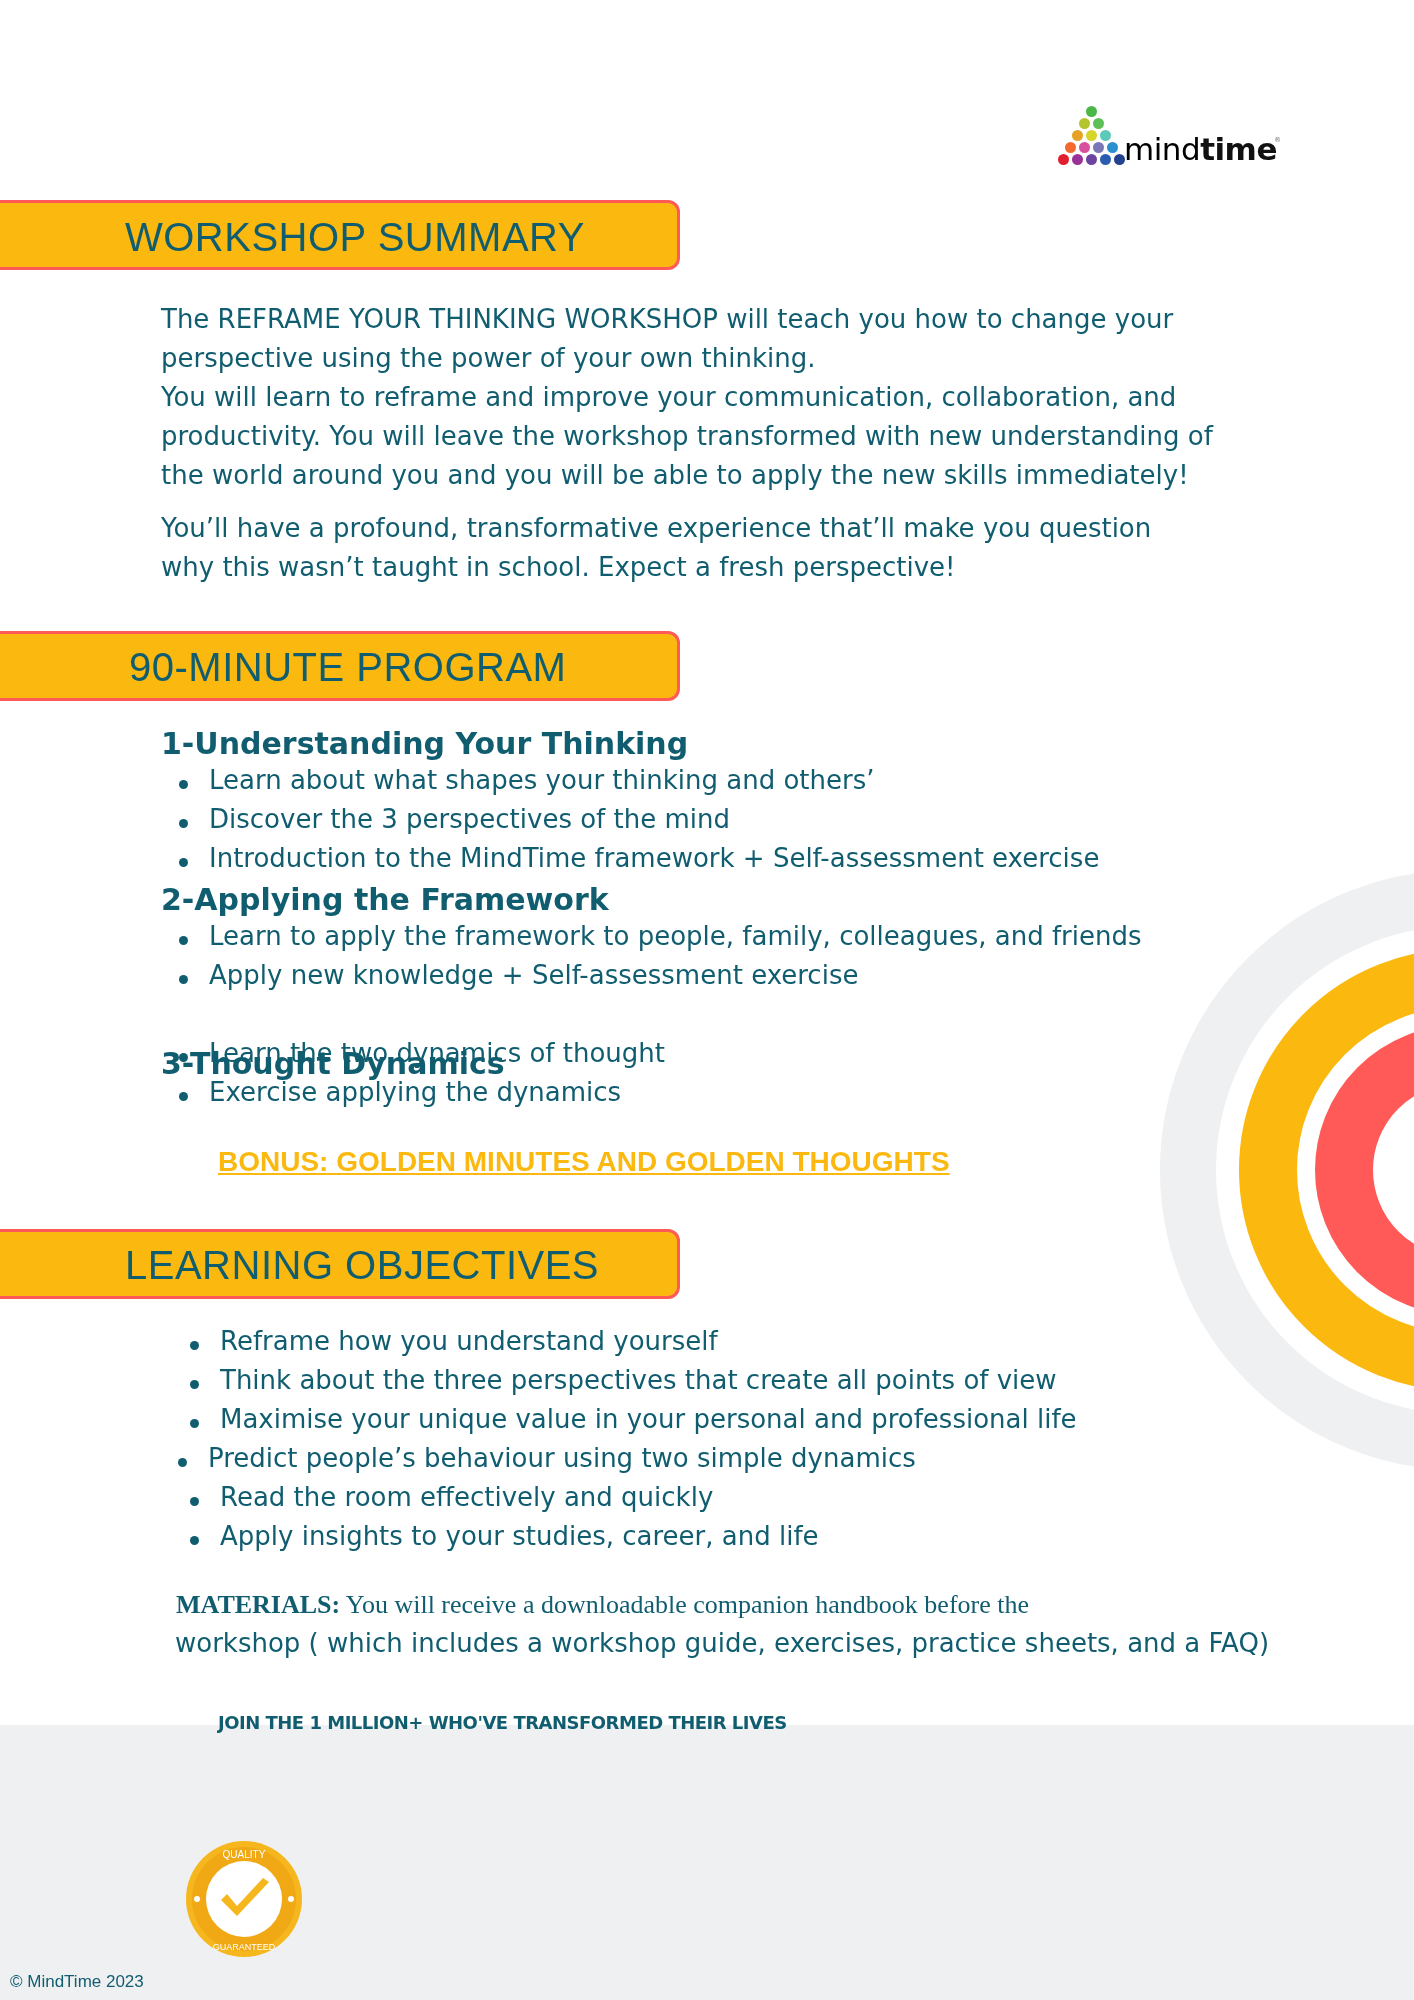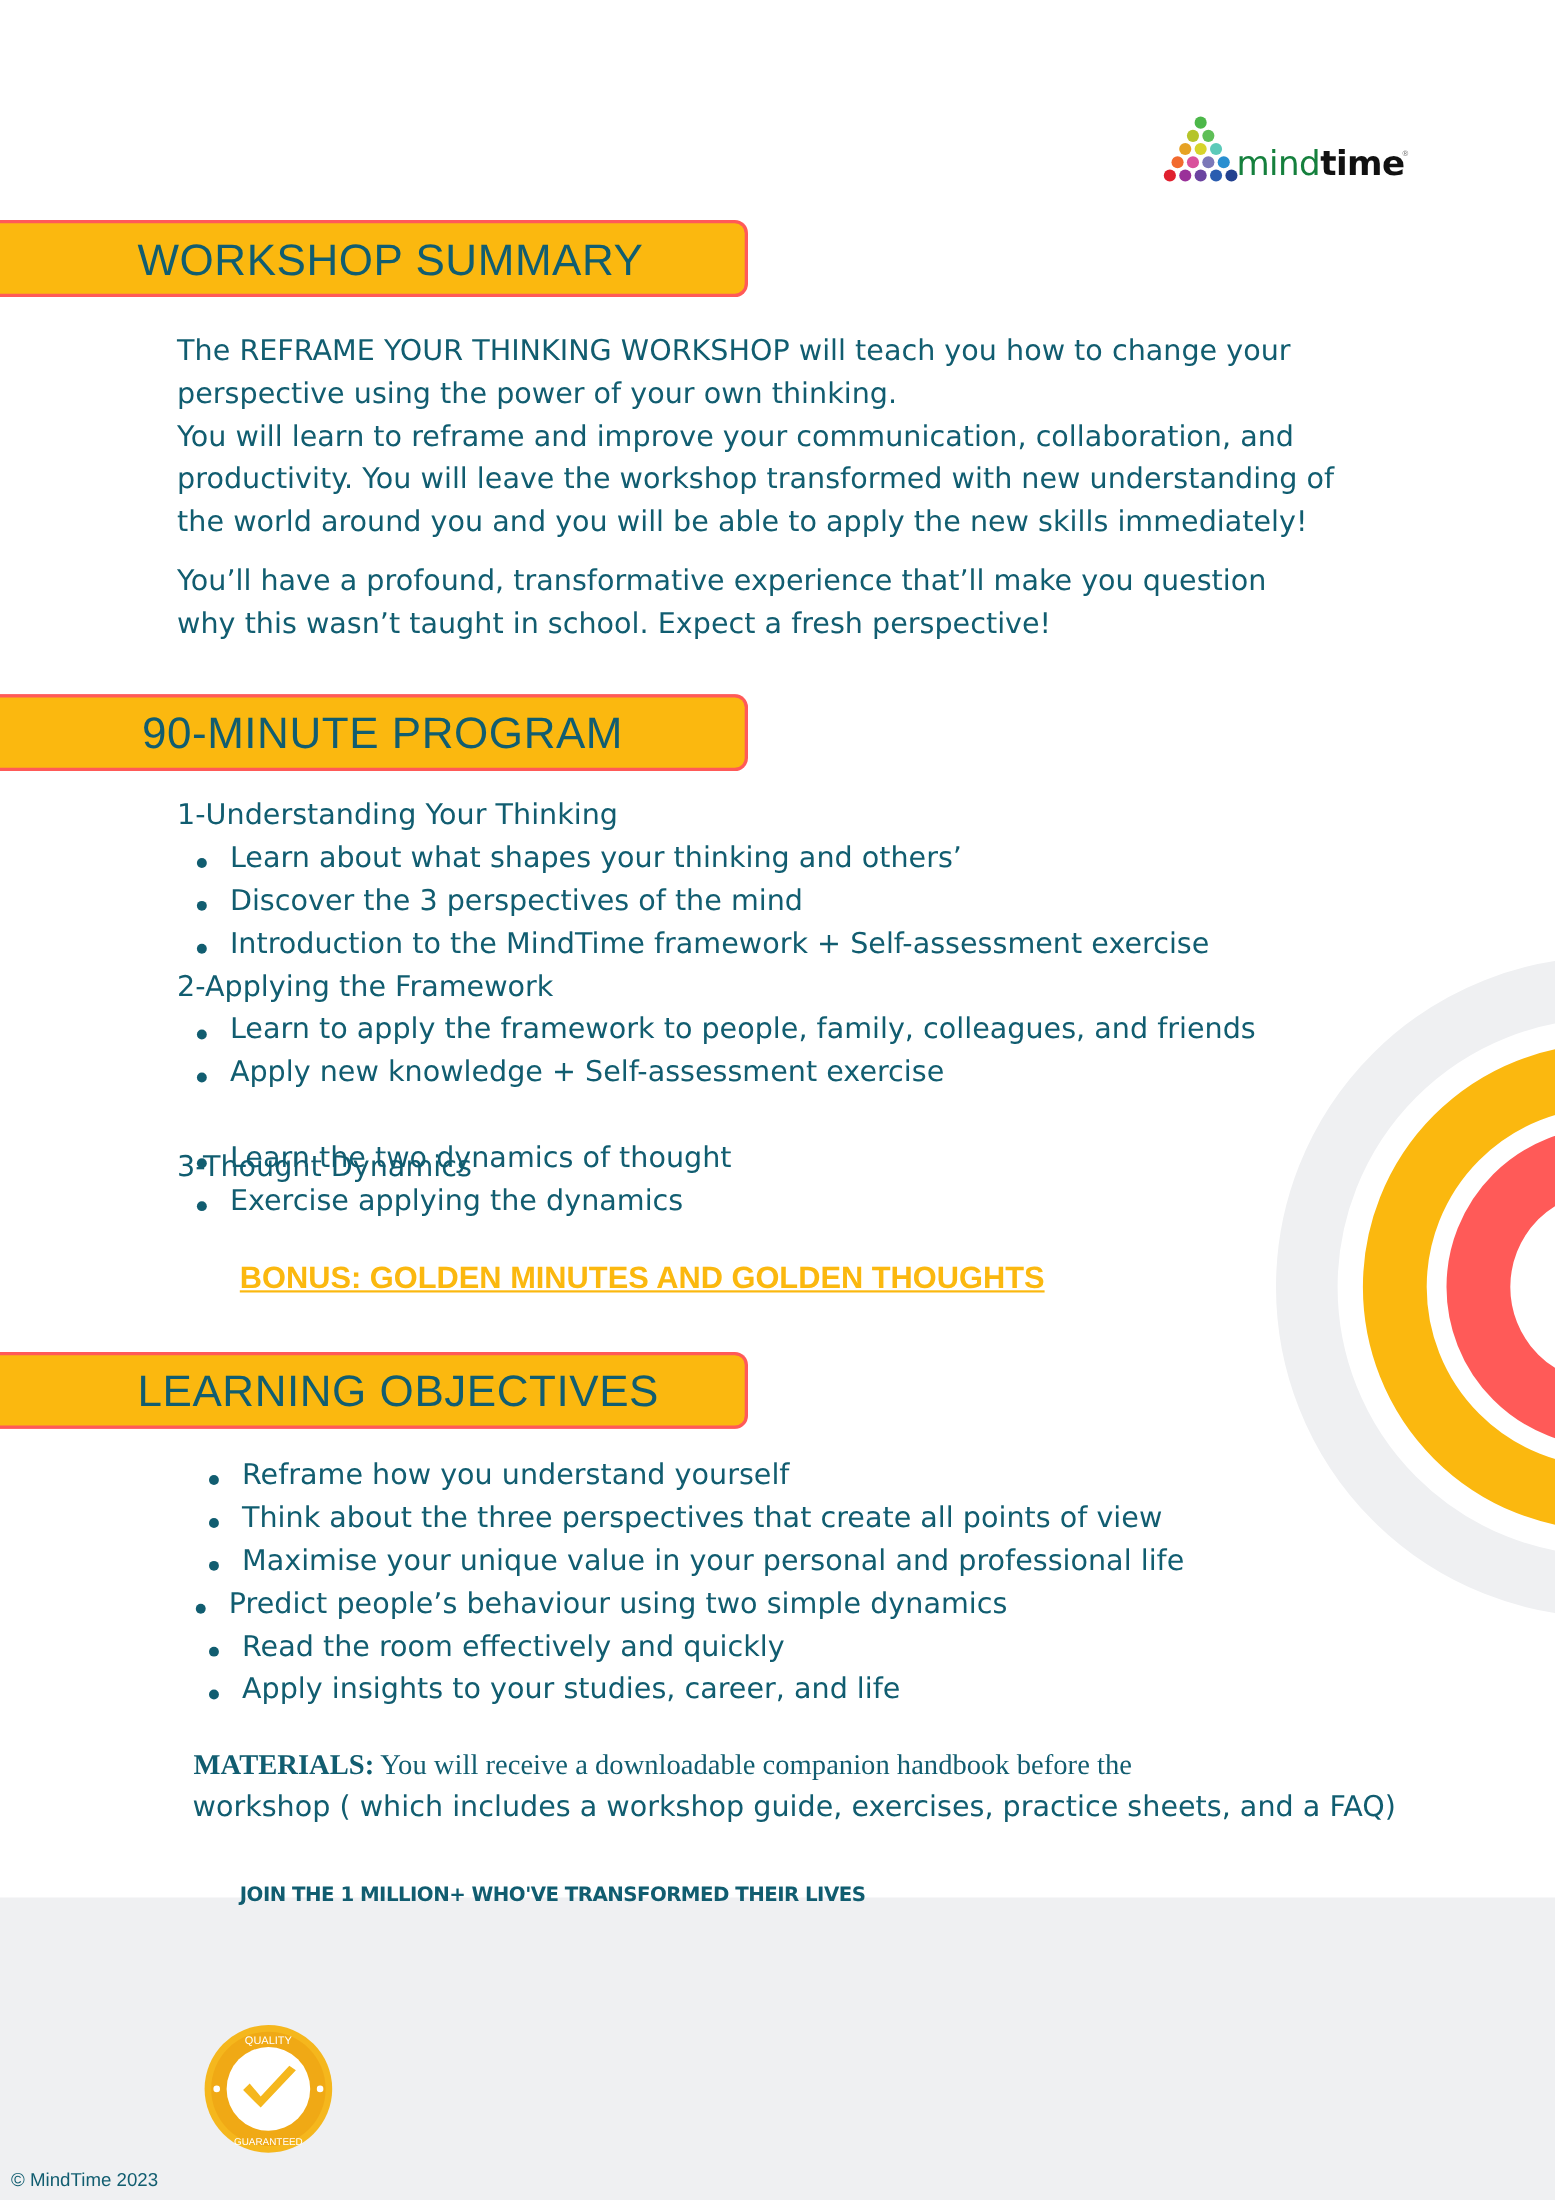--- a/index.html
+++ b/index.html
@@ -1,29 +1,29 @@
 <!DOCTYPE html>
 <html><head>
 <meta charset="utf-8">
 <style>
   html, body { margin:0; padding:0; }
   body { width:1414px; height:2000px; position:relative; overflow:hidden; background:#ffffff; font-family:"DejaVu Sans", sans-serif; color:#115d70; }
   .logo { position:absolute; left:1052px; top:106px; width:230px; height:64px; }
   .logo .dots { position:absolute; left:0; top:0; width:80px; height:64px; }
   .logo .dot { position:absolute; width:11px; height:11px; border-radius:50%; }
   .logo .word { position:absolute; left:72px; top:25px; font-size:31px; letter-spacing:-0.5px; }
-  .logo .word .mind { color:#15803d;text-align:center; }
+  .logo .word .mind { color:#000000;text-align:center; }
   .logo .word .time { color:#111; }
   .logo .reg { position:absolute; left:222px; top:30px; font-size:7px; color:#777; }
 
   .banner { position:absolute; left:-12px; width:692px; background:#fbb80f; border:3px solid #ff5a58; border-left:none; border-radius:0 12px 12px 0; box-sizing:border-box; }
   .banner span { position:absolute; font-size:40px; color:#115d70; letter-spacing:0.5px; white-space:nowrap; font-family:"Liberation Sans", sans-serif; }
 
   .para { position:absolute; left:161px; font-size:26px; line-height:39px; color:#115d70; white-space:nowrap; }
-  .h-item { position:absolute; left:161px; font-size:26px; font-weight:normal; color:#115d70; white-space:nowrap; }
+  .h-item { position:absolute; left:161px; font-size:30px; font-weight:bold; color:#115d70; white-space:nowrap; }
   .bullet { position:absolute; font-size:26px; color:#115d70; white-space:nowrap; }
   .bullet::before { content:""; position:absolute; left:-30px; top:15px; width:9px; height:9px; border-radius:50%; background:#115d70; }
   .bonus { position:absolute; left:218px; top:1146px; font-size:28px; font-weight:bold; color:#fbb80f; white-space:nowrap; font-family:"Liberation Sans", sans-serif;text-decoration:underline; }
 
   .rings { position:absolute; left:1160px; top:870px; width:600px; height:600px; }
 
   .footer { position:absolute; left:0; top:1725px; width:1414px; height:275px; background:#eff0f2; }
   .join { position:absolute; left:218px; top:1712px; font-size:18px; font-weight:bold; color:#115d70; white-space:nowrap; letter-spacing:-0.5px; }
   .coupon { position:absolute; left:337px; top:1836px; font-size:27px; line-height:40px; color:#ff5a58; white-space:nowrap; }
   .badge { position:absolute; left:183px; top:1838px; width:122px; height:122px; }

